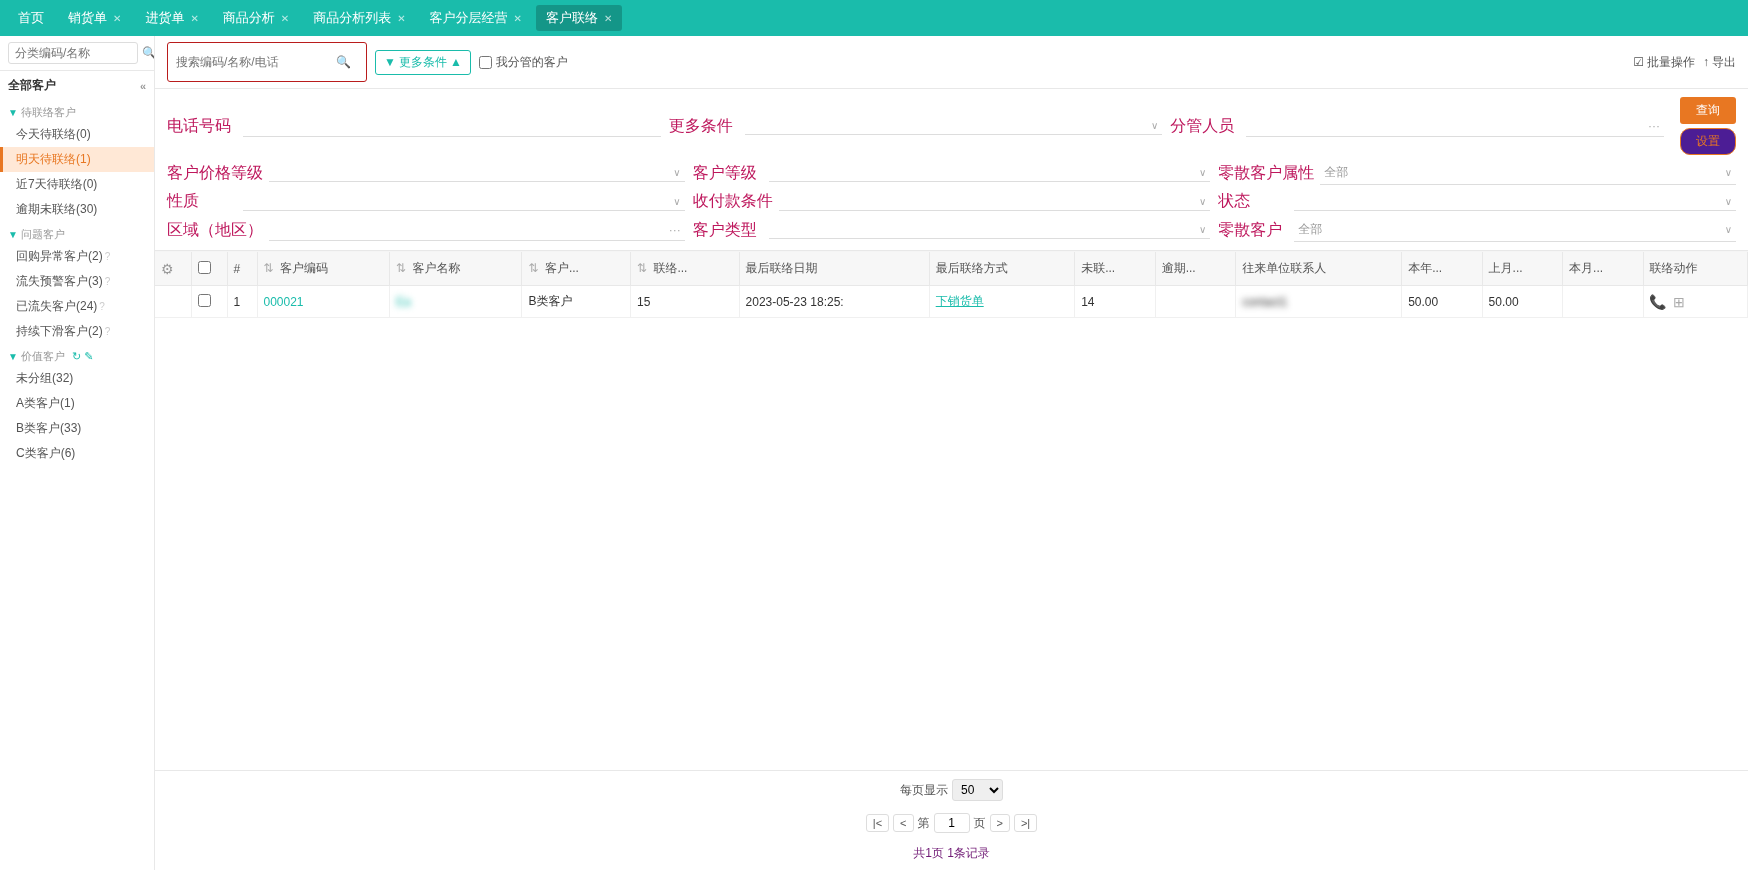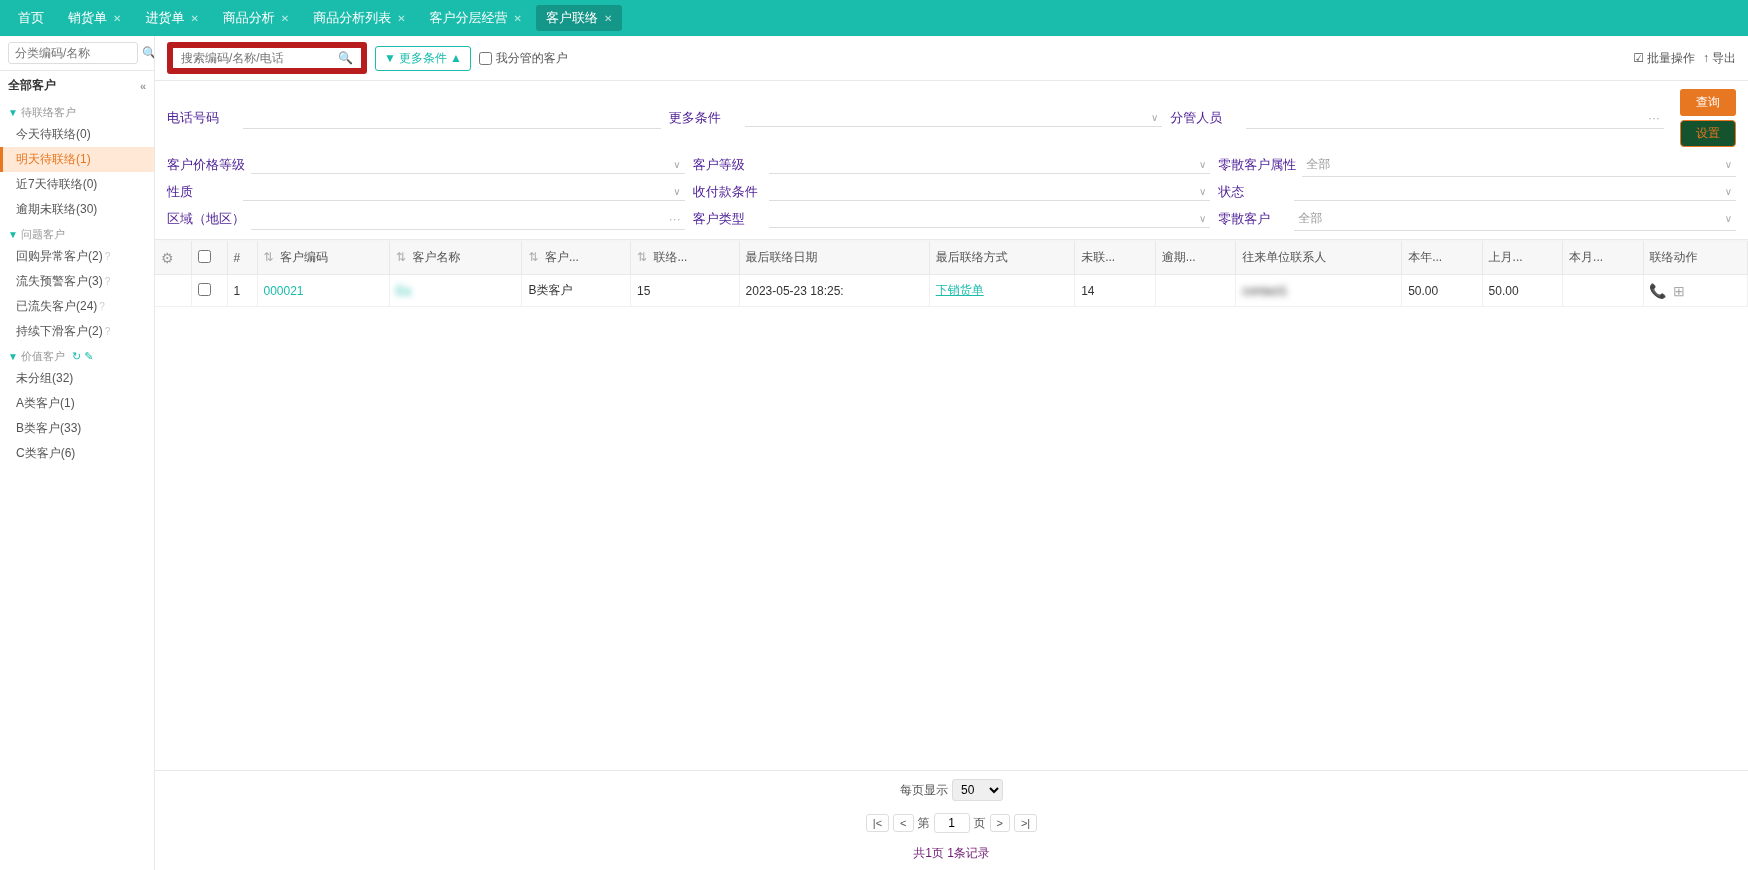--- a/index.html
+++ b/index.html
@@ -104,23 +104,23 @@
       background: #fff;
       border-bottom: 1px solid #e8e8e8;
       padding: 6px 12px;
       display: flex;
       align-items: center;
       gap: 8px;
     }
     .toolbar-search {
       display: flex;
       align-items: flex-start;
-      border: 6px solid #b91c1c;
-      border-radius: 3px;
-      padding: 3px 8px;
+      border: 1px solid #b91c1c;
+      border-radius: 3px;
+      padding: 12px 8px;
       background: #fff;
       width: 200px;
     }
     .toolbar-search input {
       border: none;
       outline: none;
       font-size: 12px;
       width: 160px;
       background: transparent;
     }
@@ -183,22 +183,22 @@
       margin-bottom: 6px;
     }
     .filter-row:last-child { margin-bottom: 0; }
     .filter-field {
       display: flex;
       align-items: center;
       flex: 1;
       min-width: 0;
     }
     .filter-label {
-      color: #4c1d95;
-      font-size: 13px;
+      color: #be185d;
+      font-size: 16px;
       white-space: nowrap;
       margin-right: 6px;
       min-width: 70px;
     }
     .filter-input {
       flex: 1;
       border: none;
       border-bottom: 1px solid #ddd;
       padding: 3px 4px;
       font-size: 12px;
@@ -233,24 +233,24 @@
       background: #e87722;
       color: #fff;
       border: none;
       border-radius: 3px;
       padding: 5px 16px;
       cursor: pointer;
       font-size: 12px;
       white-space: nowrap;
     }
     .settings-btn {
-      background: #14532d;
+      background: #4c1d95;
       color: #e87722;
       border: 1px solid #e87722;
-      border-radius: 4px;
+      border-radius: 10px;
       padding: 4px 14px;
       cursor: pointer;
       font-size: 12px;
       white-space: nowrap;
     }
 
     .filter-actions {
       display: flex;
       flex-direction: column;
       gap: 4px;

